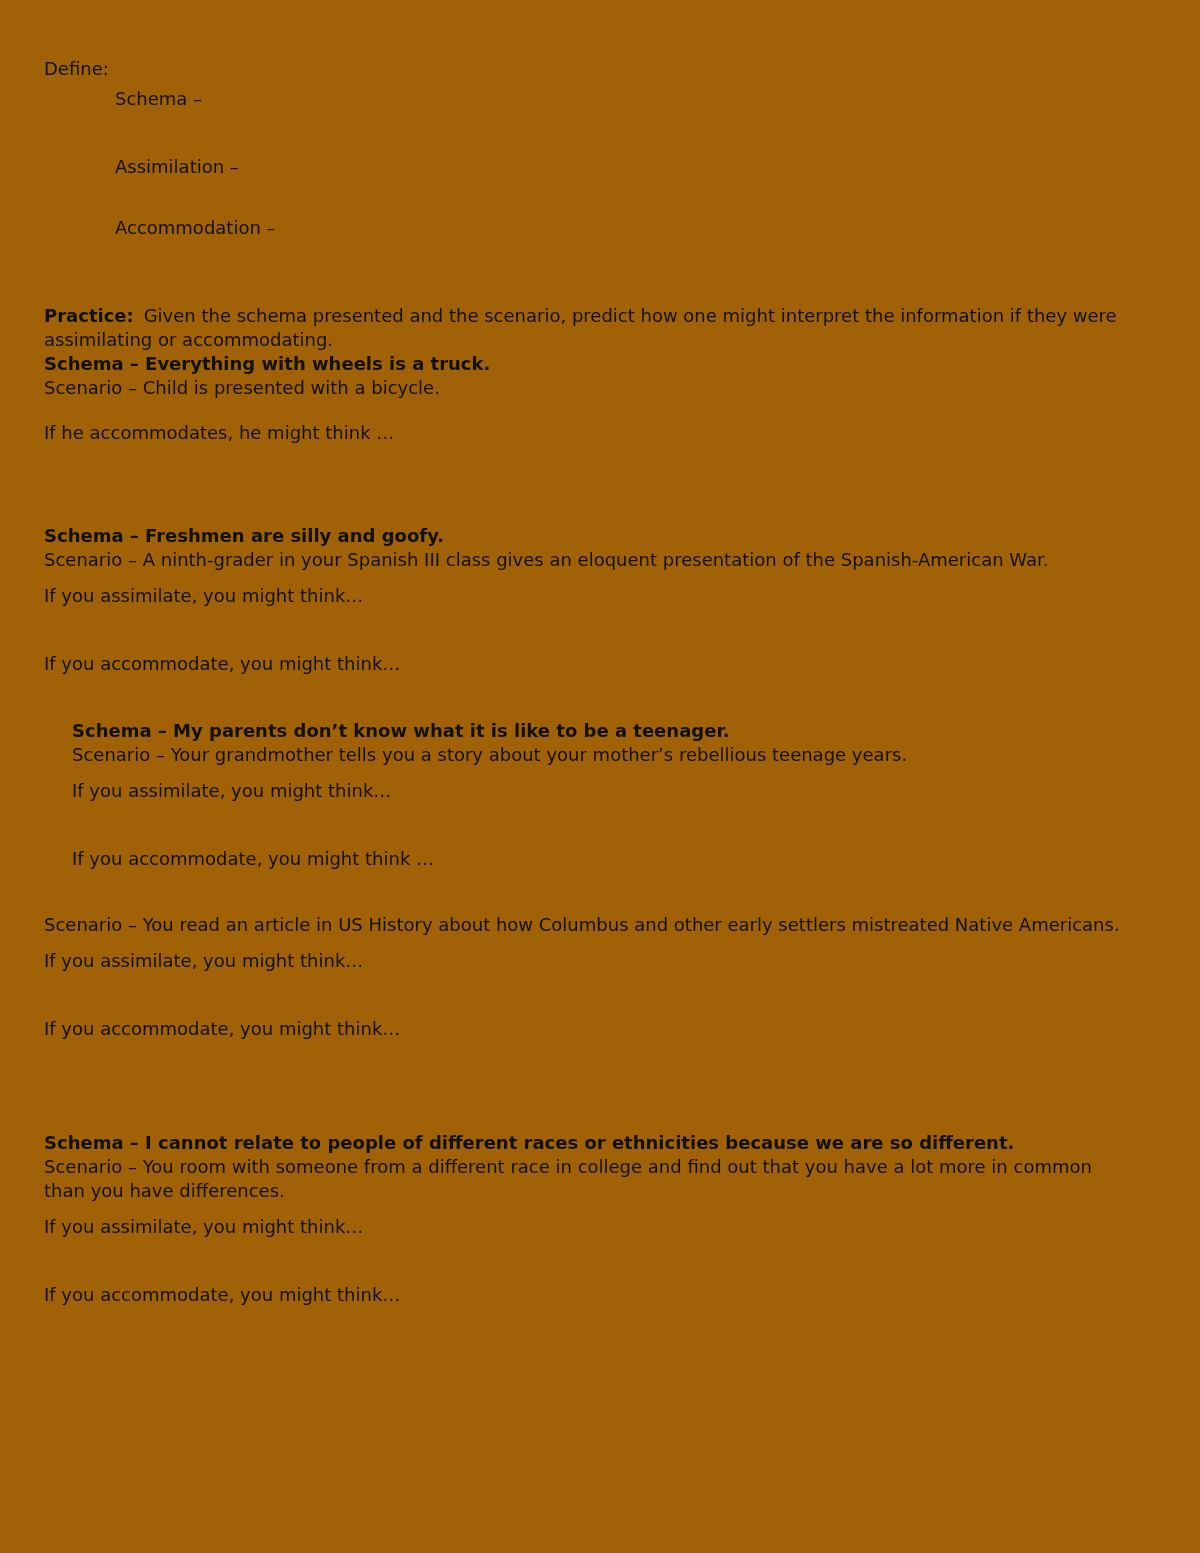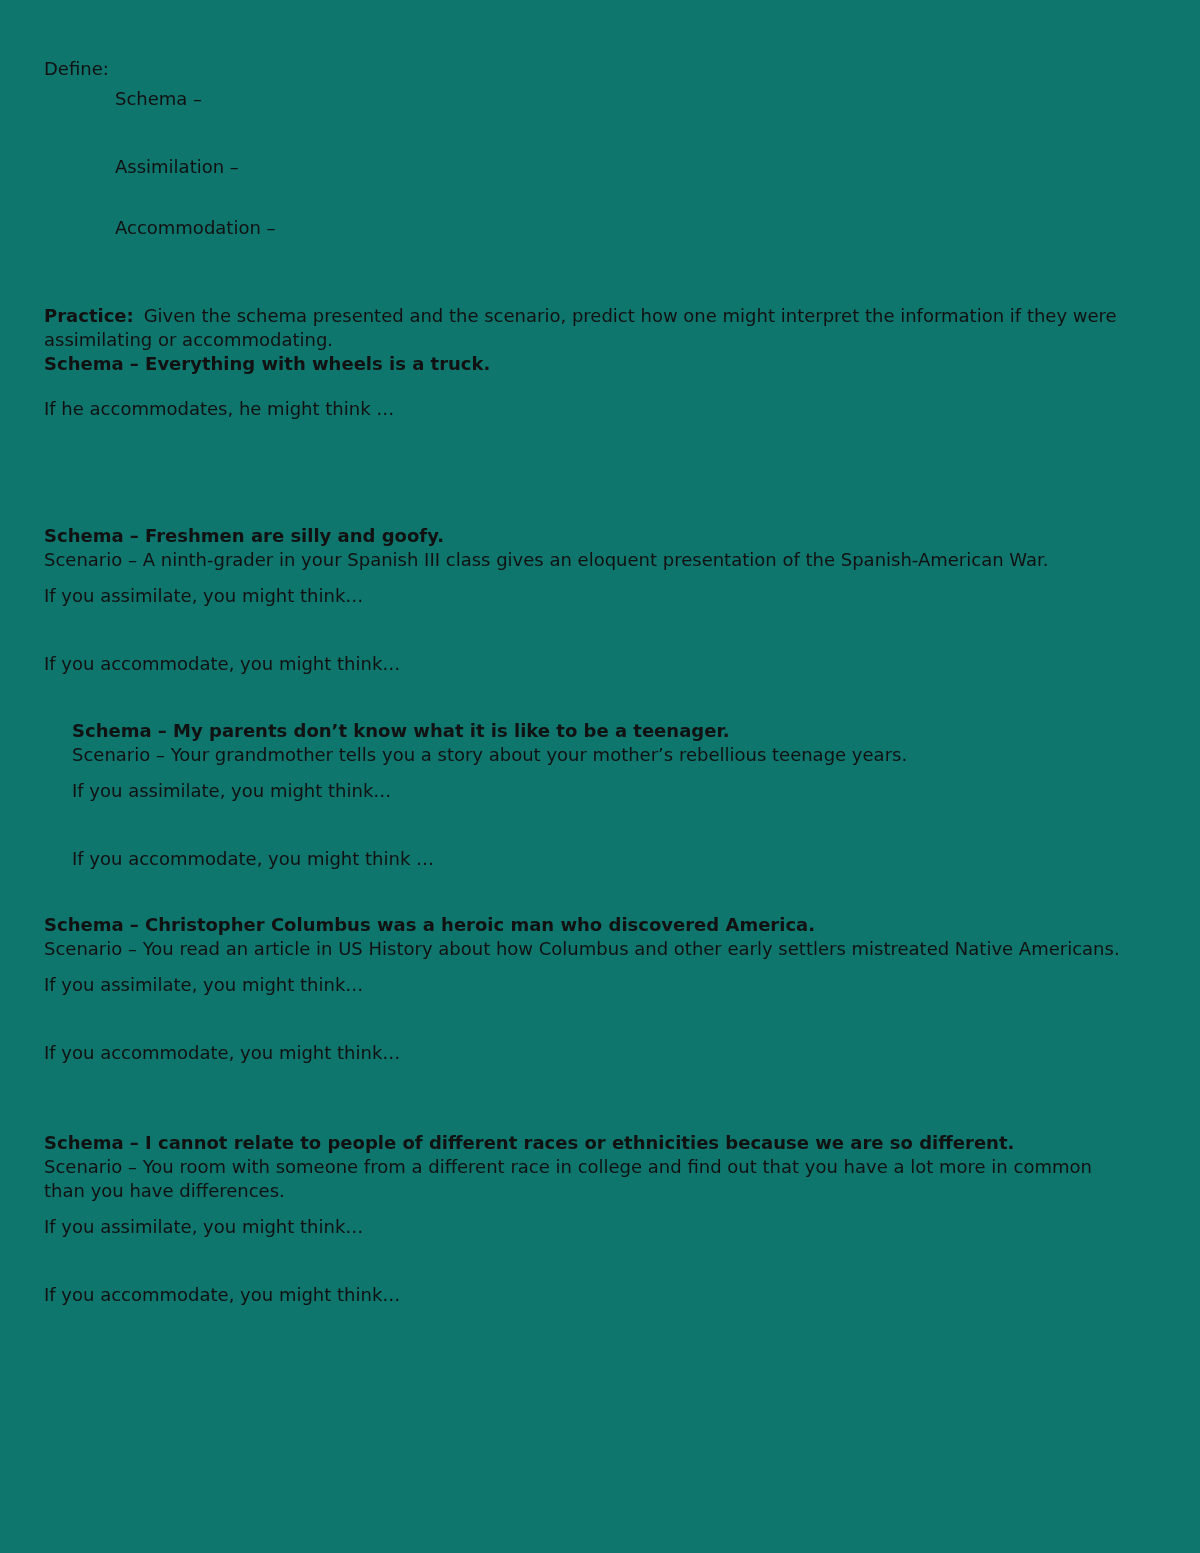--- a/index.html
+++ b/index.html
@@ -12,21 +12,21 @@
     height: 1553px;
     font-family: "DejaVu Sans", "Liberation Sans", sans-serif;
     font-size: 18px;
     line-height: 24px;
     color: #111111;
   }
   .page {
     position: relative;
     width: 1200px;
     height: 1553px;
-    background: #0f766e;
+    background: #a16207;
     overflow: hidden;
   }
   .abs { position: absolute; left: 44px; }
   .term { left: 115px; }
   .para { width: 1085px; }
   .bold { font-weight: 700; margin-top: 20px; }
   .practice-text { margin-left: 0.55em; }
   .exercise { width: 1085px; }
   .exercise .schema { font-weight: 700; }
   .exercise .scenario { margin-top: 0; }
@@ -52,39 +52,39 @@
 
   <div class="abs pos-define">Define:</div>
   <div class="abs term pos-term-1">Schema –</div>
   <div class="abs term pos-term-2">Assimilation –</div>
   <div class="abs term pos-term-3">Accommodation –</div>
 
   <p class="abs para pos-practice"><span class="bold">Practice:</span><span class="practice-text">Given the schema presented and the scenario, predict how one might interpret the information if they were assimilating or accommodating.</span></p>
 
   <section class="abs exercise first pos-ex-1">
     <div class="schema">Schema – Everything with wheels is a truck.</div>
+    <div class="scenario">Scenario – Child is presented with a bicycle.</div>
     <div class="accommodate">If he accommodates, he might think …</div>
   </section>
 
   <section class="abs exercise pos-ex-2">
     <div class="schema">Schema – Freshmen are silly and goofy.</div>
     <div class="scenario">Scenario – A ninth-grader in your Spanish III class gives an eloquent presentation of the Spanish-American War.</div>
     <div class="assimilate">If you assimilate, you might think…</div>
     <div class="accommodate">If you accommodate, you might think…</div>
   </section>
 
   <section class="abs exercise pos-ex-3">
     <div class="schema">Schema – My parents don’t know what it is like to be a teenager.</div>
     <div class="scenario">Scenario – Your grandmother tells you a story about your mother’s rebellious teenage years.</div>
     <div class="assimilate">If you assimilate, you might think…</div>
     <div class="accommodate">If you accommodate, you might think …</div>
   </section>
 
   <section class="abs exercise pos-ex-4">
-    <div class="schema">Schema – Christopher Columbus was a heroic man who discovered America.</div>
     <div class="scenario">Scenario – You read an article in US History about how Columbus and other early settlers mistreated Native Americans.</div>
     <div class="assimilate">If you assimilate, you might think…</div>
     <div class="accommodate">If you accommodate, you might think…</div>
   </section>
 
   <section class="abs exercise pos-ex-5">
     <div class="schema">Schema – I cannot relate to people of different races or ethnicities because we are so different.</div>
     <div class="scenario">Scenario – You room with someone from a different race in college and find out that you have a lot more in common than you have differences.</div>
     <div class="assimilate">If you assimilate, you might think…</div>
     <div class="accommodate">If you accommodate, you might think…</div>

